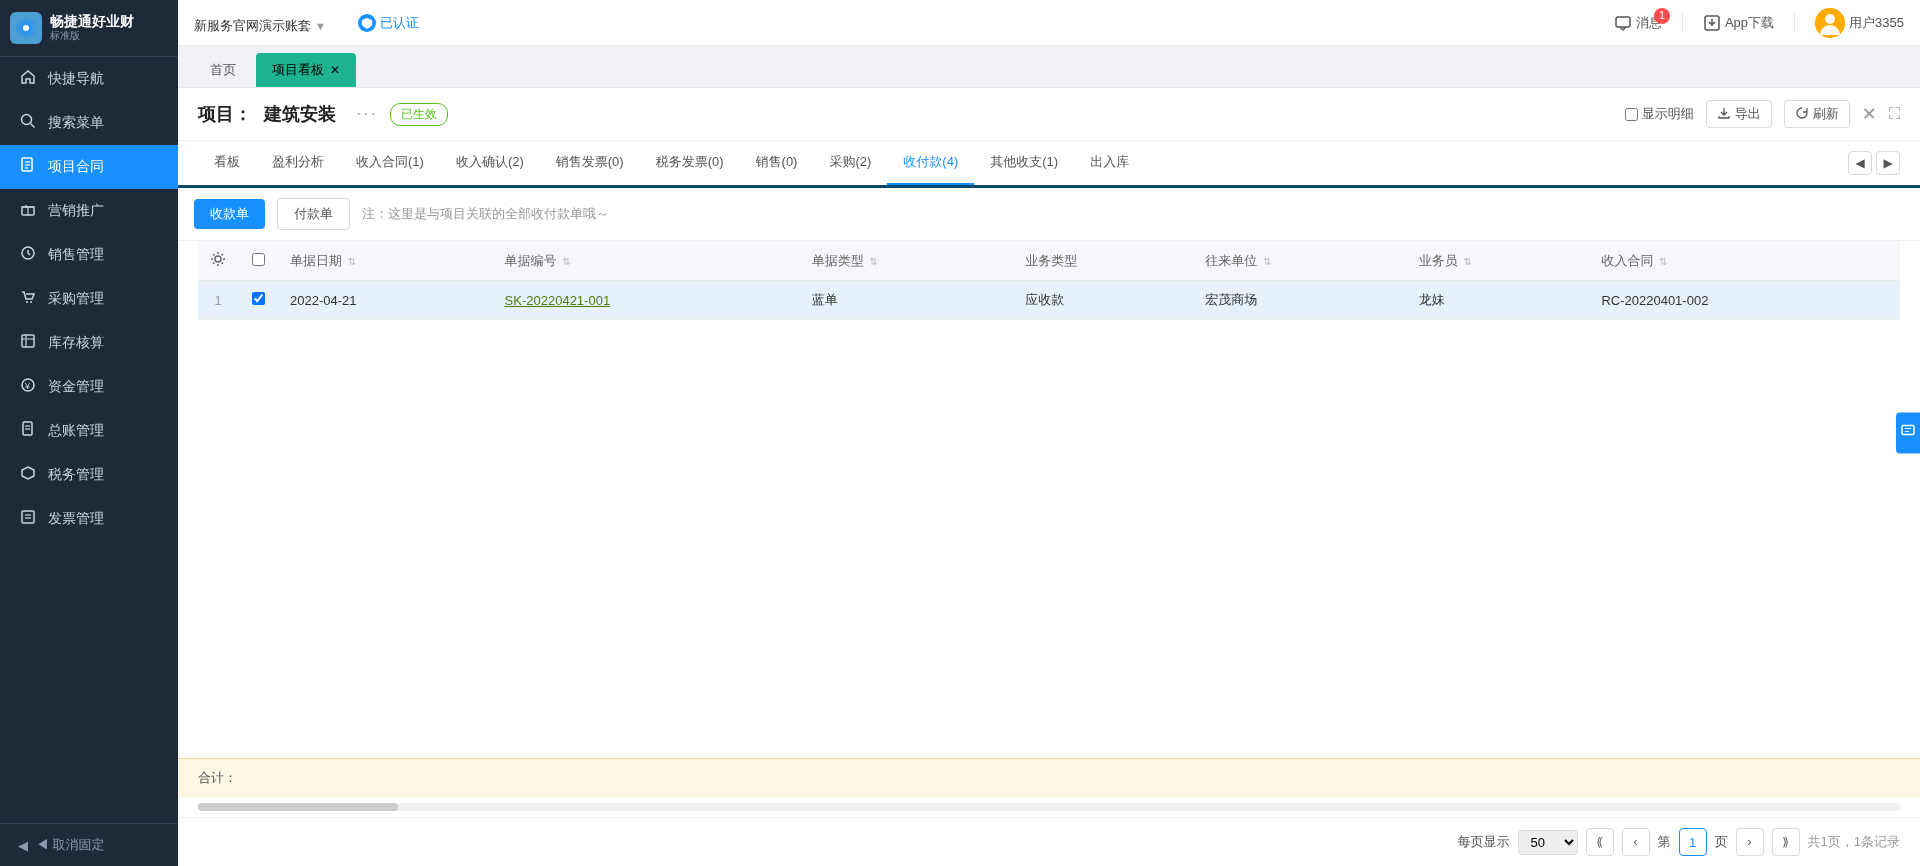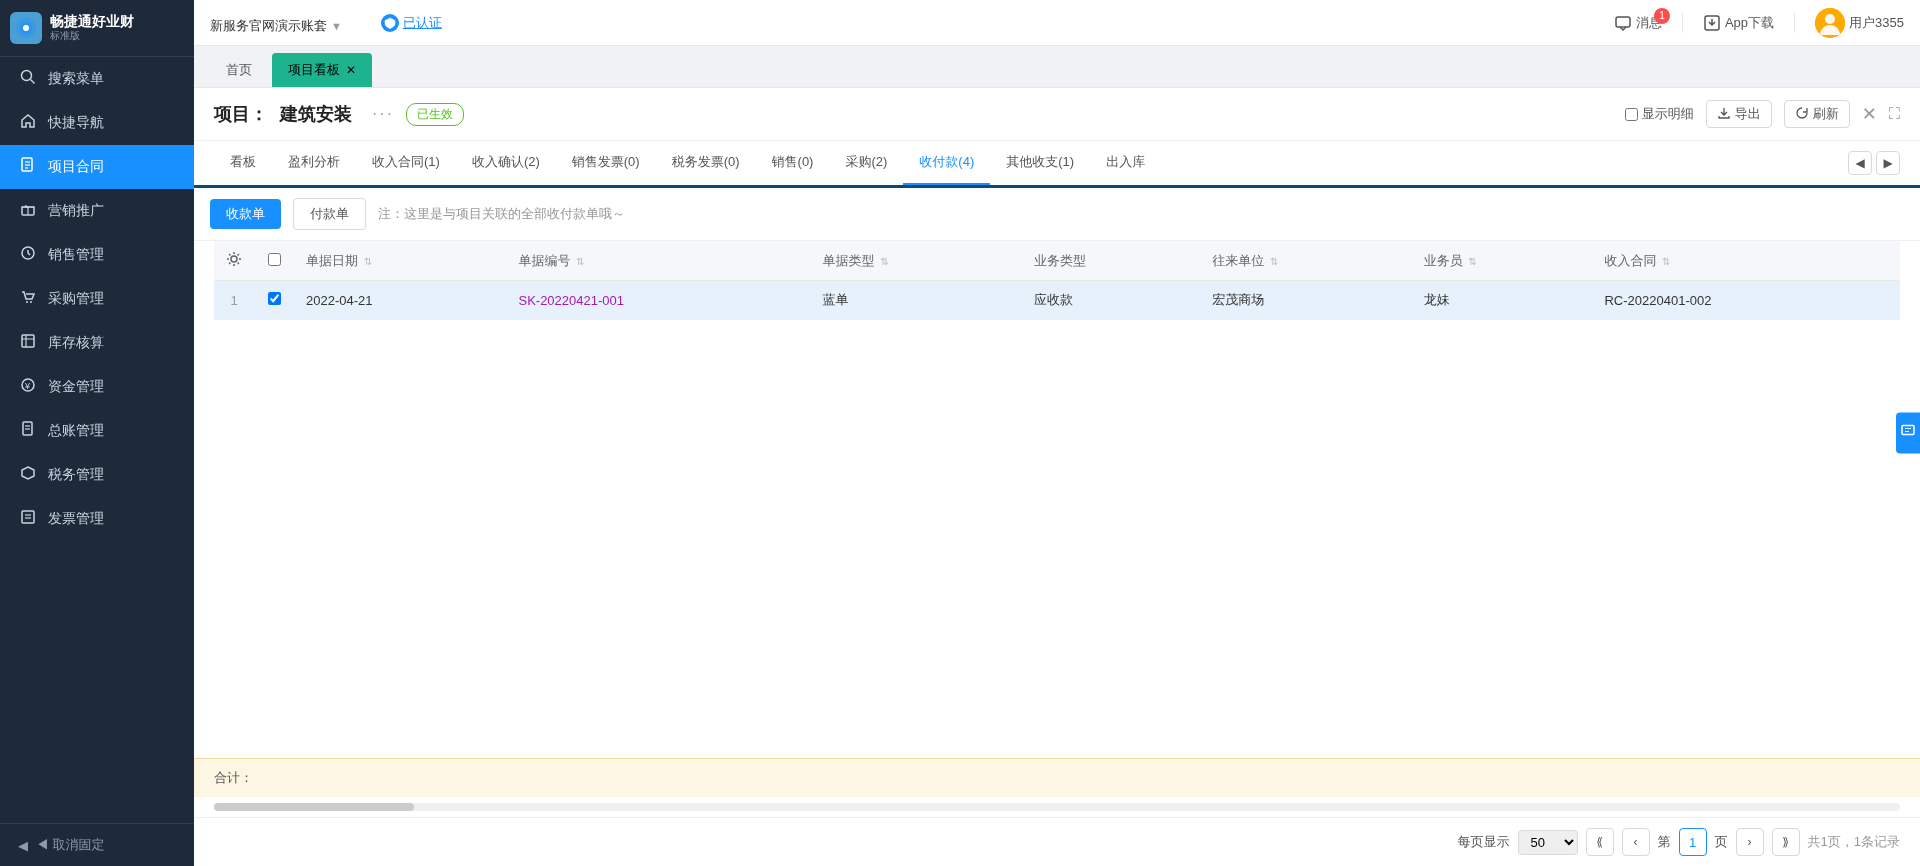--- a/index.html
+++ b/index.html
@@ -1,38 +1,38 @@
 <!DOCTYPE html>
 <html><head>
   <meta charset="utf-8">
   <style>
     * { box-sizing: border-box; margin: 0; padding: 0; }
     body { font-family: 'Microsoft YaHei', Arial, sans-serif; font-size: 13px; color: #333; background: #f0f2f5; display: flex; height: 866px; overflow: hidden; }
 
     
-    .sidebar { width: 194px; background: #1e2a3a; color: #c8d4e0; display: flex; flex-direction: column; flex-shrink: 0; height: 866px; }
+    .sidebar { width: 178px; background: #1e2a3a; color: #c8d4e0; display: flex; flex-direction: column; flex-shrink: 0; height: 866px; }
     .sidebar-header { padding: 12px 10px; display: flex; align-items: center; gap: 8px; border-bottom: 1px solid #2d3f52; }
     .sidebar-logo { width: 32px; height: 32px; background: #4a9fd4; border-radius: 6px; display: flex; align-items: center; justify-content: center; color: white; font-size: 16px; }
     .sidebar-title { font-size: 14px; color: #fff; font-weight: bold; line-height: 1.2; }
     .sidebar-subtitle { font-size: 10px; color: #8a9ab0; }
     .sidebar-scroll { flex: 1; overflow-y: auto; }
     .sidebar-item { display: flex; align-items: center; gap: 10px; padding: 12px 18px; cursor: pointer; color: #c8d4e0; transition: background 0.2s; }
     .sidebar-item.active { background: #1890ff; color: #fff; }
     .sidebar-item-icon { font-size: 16px; width: 20px; text-align: center; }
     .sidebar-item-label { font-size: 14px; }
     .sidebar-footer { padding: 12px 18px; border-top: 1px solid #2d3f52; display: flex; align-items: center; gap: 8px; cursor: pointer; color: #8a9ab0; font-size: 13px; }
 
     
     .main { flex: 1; display: flex; flex-direction: column; background: #f0f2f5; overflow: hidden; }
 
     
     .topbar { height: 46px; background: #fff; display: flex; align-items: center; padding: 0 16px; border-bottom: 1px solid #e8e8e8; gap: 16px; }
     .topbar-project { display: flex; align-items: flex-end; gap: 6px; color: #333; font-size: 13px; margin-top: 7px; }
     .topbar-project-dropdown { display: flex; align-items: center; gap: 4px; cursor: pointer; }
-    .topbar-certified { display: flex; align-items: center; gap: 4px; color: #1890ff; font-size: 13px; margin-left: 23px; text-decoration: underline; }
+    .topbar-certified { display: flex; align-items: center; gap: 4px; color: #1890ff; font-size: 13px; margin-left: 16px; }
     .topbar-certified-icon { width: 18px; height: 18px; background: #1890ff; border-radius: 50%; display: flex; align-items: center; justify-content: center; color: white; font-size: 10px; }
     .topbar-right { margin-left: auto; display: flex; align-items: center; gap: 20px; }
     .topbar-icon-item { display: flex; align-items: center; gap: 4px; cursor: pointer; color: #555; font-size: 13px; position: relative; }
     .badge { background: #ff4d4f; color: white; border-radius: 50%; width: 16px; height: 16px; font-size: 10px; display: flex; align-items: center; justify-content: center; position: absolute; top: -6px; right: -8px; }
     .topbar-divider { width: 1px; height: 20px; background: #e8e8e8; }
     .user-avatar { width: 30px; height: 30px; border-radius: 50%; background: #ffaa00; display: flex; align-items: center; justify-content: center; overflow: hidden; }
 
     
     .tabbar { height: 42px; background: #f0f2f5; display: flex; align-items: flex-end; padding: 0 16px; gap: 4px; border-bottom: 1px solid #e8e8e8; }
     .tab { padding: 8px 16px; border-radius: 4px 4px 0 0; cursor: pointer; font-size: 13px; background: #e0e8f0; color: #555; display: flex; align-items: center; gap: 6px; }
@@ -69,21 +69,21 @@
     .filter-note { color: #999; font-size: 13px; }
 
     
     .table-wrap { flex: 1; overflow: auto; padding: 0 20px; }
     table { width: 100%; border-collapse: collapse; }
     thead tr { background: #f5f7fa; }
     th { padding: 10px 12px; text-align: left; font-size: 13px; color: #666; font-weight: normal; border-bottom: 1px solid #e8e8e8; white-space: nowrap; }
     td { padding: 10px 12px; font-size: 13px; color: #333; border-bottom: 1px solid #f0f0f0; white-space: nowrap; }
     .table-row-selected td { background: #e6f1fb; }
     .sort-icon { color: #bbb; font-size: 10px; margin-left: 2px; cursor: pointer; }
-    .link-text { color: #a21caf; cursor: pointer; }
+    .link-text { color: #4d7c0f; cursor: pointer; text-decoration: underline; }
     .gear-col { width: 40px; text-align: center; }
     .check-col { width: 40px; text-align: center; }
     .num-col { width: 40px; text-align: center; color: #999; }
 
     
     .total-row { background: #fdf6e3; padding: 10px 20px; font-size: 13px; color: #555; border-top: 1px solid #f0d99c; }
 
     
     .scroll-bar-wrap { padding: 6px 20px; background: #fff; }
     .scroll-bar-track { height: 8px; background: #f0f0f0; border-radius: 4px; }
@@ -113,33 +113,33 @@
     </div>
     <div>
       <div class="sidebar-title">畅捷通好业财</div>
       <div class="sidebar-subtitle">标准版</div>
     </div>
   </div>
   <div class="sidebar-scroll">
     <div class="sidebar-item">
       <span class="sidebar-item-icon">
         <svg width="16" height="16" viewBox="0 0 16 16" fill="none">
+            <path d="M2 7L8 2L14 7V14H10V10H6V14H2V7Z" stroke="#c8d4e0" stroke-width="1.5" fill="none"></path>
+          </svg>
+      </span>
+      <span class="sidebar-item-label">快捷导航</span>
+    </div>
+    <div class="sidebar-item">
+      <span class="sidebar-item-icon">
+        <svg width="16" height="16" viewBox="0 0 16 16" fill="none">
             <circle cx="6.5" cy="6.5" r="5" stroke="#c8d4e0" stroke-width="1.5"></circle>
             <line x1="10.5" y1="10.5" x2="14.5" y2="14.5" stroke="#c8d4e0" stroke-width="1.5"></line>
           </svg>
       </span>
       <span class="sidebar-item-label">搜索菜单</span>
-    </div>
-    <div class="sidebar-item">
-      <span class="sidebar-item-icon">
-        <svg width="16" height="16" viewBox="0 0 16 16" fill="none">
-            <path d="M2 7L8 2L14 7V14H10V10H6V14H2V7Z" stroke="#c8d4e0" stroke-width="1.5" fill="none"></path>
-          </svg>
-      </span>
-      <span class="sidebar-item-label">快捷导航</span>
     </div>
     <div class="sidebar-item active">
       <span class="sidebar-item-icon">
         <svg width="16" height="16" viewBox="0 0 16 16" fill="none">
             <rect x="2" y="1" width="10" height="13" rx="1" stroke="white" stroke-width="1.5" fill="none"></rect>
             <line x1="5" y1="5" x2="10" y2="5" stroke="white" stroke-width="1.2"></line>
             <line x1="5" y1="8" x2="10" y2="8" stroke="white" stroke-width="1.2"></line>
             <line x1="5" y1="11" x2="8" y2="11" stroke="white" stroke-width="1.2"></line>
           </svg>
       </span>

